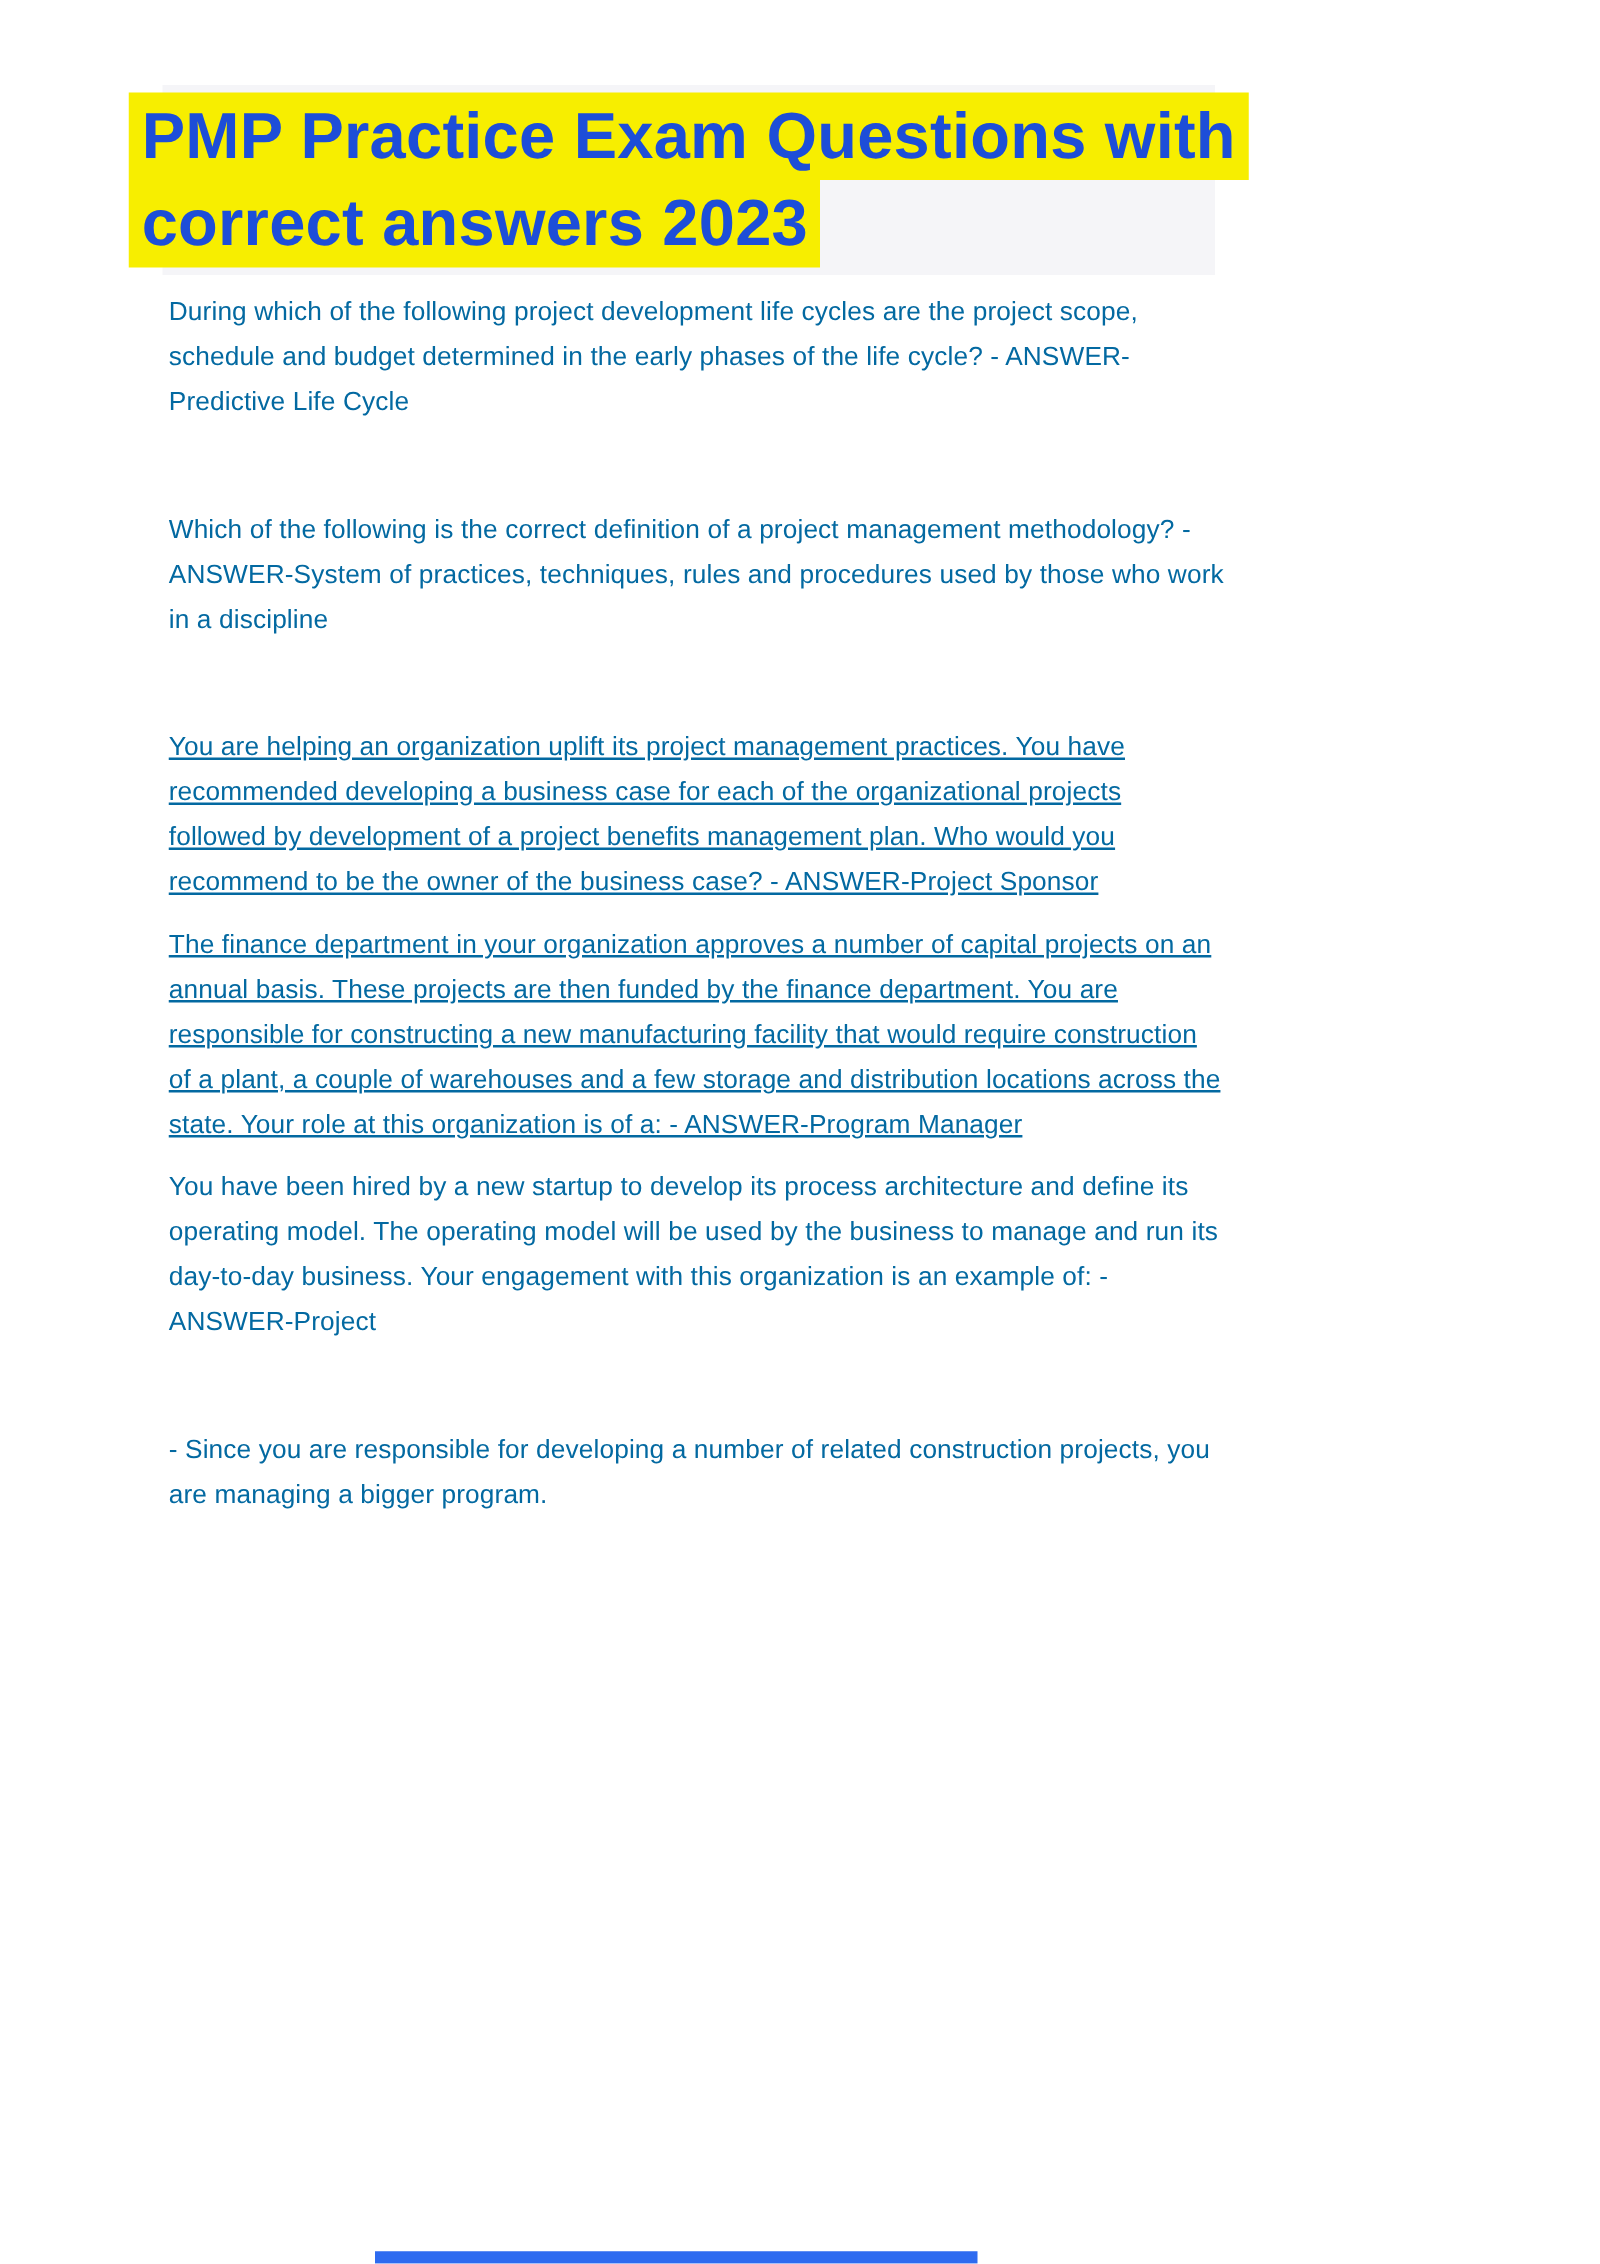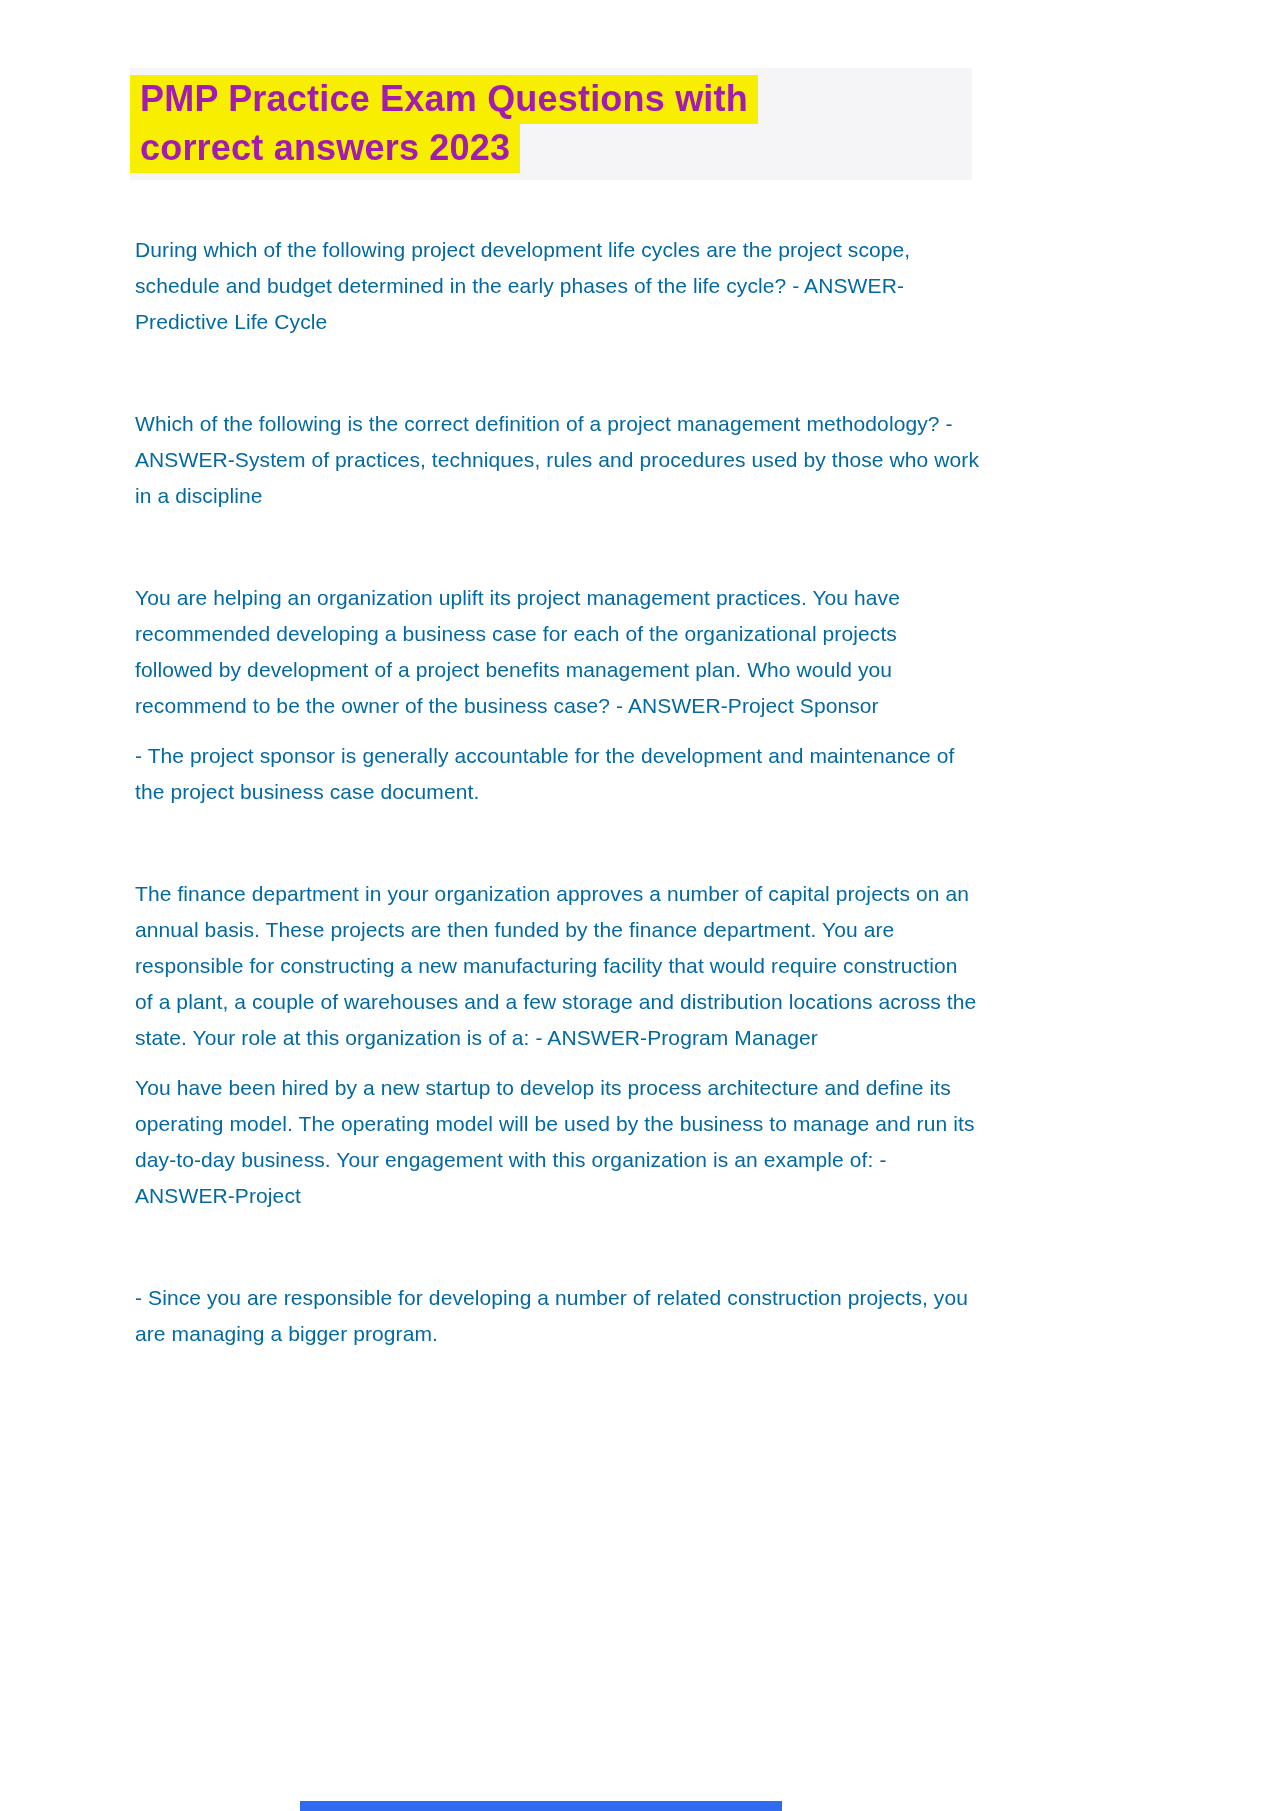--- a/index.html
+++ b/index.html
@@ -27,22 +27,22 @@
     display: flex;
     flex-direction: column;
     align-items: center;
     justify-content: center;
     padding: 6px 0;
   }
 
   .title-line {
     display: inline-block;
     background: #f7ee00;
-    color: #a21caf;
-    font-size: 36px;
+    color: #1d4ed8;
+    font-size: 52px;
     font-weight: 700;
     line-height: 1.35;
     padding: 0 10px;
     letter-spacing: 0.2px;
     white-space: nowrap;
   }
 
   .content {
     position: absolute;
     left: 135px;
@@ -53,20 +53,21 @@
   .content p {
     font-size: 21px;
     line-height: 36px;
     color: #0369a1;
     margin: 0 0 66px 0;
     letter-spacing: 0.1px;
   }
 
   .content p.tight {
     margin-bottom: 14px;
+    text-decoration: underline;
   }
 
   .footer-bar {
     position: absolute;
     left: 300px;
     bottom: 0;
     width: 482px;
     height: 10px;
     background: #2e6bf0;
   }
@@ -83,21 +84,20 @@
     </h1>
   </div>
 
   <div class="content">
     <p>During which of the following project development life cycles are the project scope, schedule and budget determined in the early phases of the life cycle? - ANSWER-Predictive Life Cycle</p>
 
     <p>Which of the following is the correct definition of a project management methodology? - ANSWER-System of practices, techniques, rules and procedures used by those who work in a discipline</p>
 
     <p class="tight">You are helping an organization uplift its project management practices. You have recommended developing a business case for each of the organizational projects followed by development of a project benefits management plan. Who would you recommend to be the owner of the business case? - ANSWER-Project Sponsor</p>
 
-    <p>- The project sponsor is generally accountable for the development and maintenance of the project business case document.</p>
 
     <p class="tight">The finance department in your organization approves a number of capital projects on an annual basis. These projects are then funded by the finance department. You are responsible for constructing a new manufacturing facility that would require construction of a plant, a couple of warehouses and a few storage and distribution locations across the state. Your role at this organization is of a: - ANSWER-Program Manager</p>
 
     <p>You have been hired by a new startup to develop its process architecture and define its operating model. The operating model will be used by the business to manage and run its day-to-day business. Your engagement with this organization is an example of: - ANSWER-Project</p>
 
     <p>- Since you are responsible for developing a number of related construction projects, you are managing a bigger program.</p>
   </div>
 
   <div class="footer-bar"></div>
 

